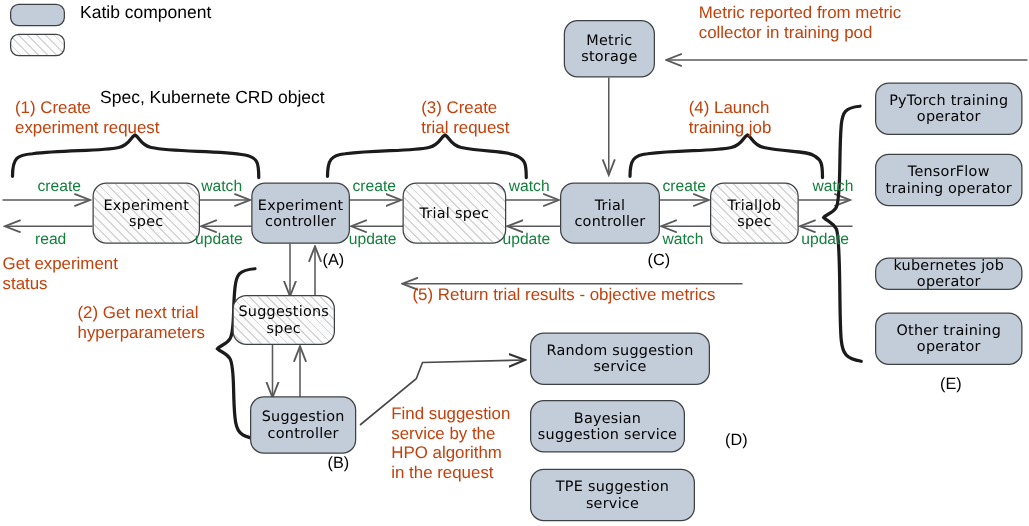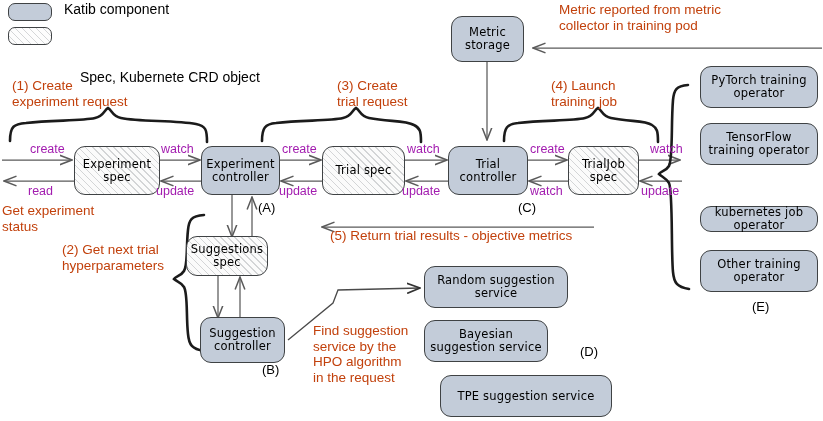--- a/index.html
+++ b/index.html
@@ -11,21 +11,21 @@
         justify-content:center;text-align:center;border:1.6px solid #3f4244;
         border-radius:11px;font-family:"DejaVu Sans",sans-serif;
         font-size:11.5px;line-height:13px;letter-spacing:.2px;}
   .node.comp{background:#c3ccd9;}
   .node.spec{background:#fbfbfb;
      background-image:repeating-linear-gradient(45deg,rgba(120,125,130,.30) 0 1px,rgba(0,0,0,0) 1px 5px);}
   .node .inner{padding:0 3px;}
   .txt{position:absolute;font-family:"Liberation Sans",sans-serif;font-size:13.5px;
        line-height:15.5px;color:#c2410c;white-space:pre-line;}
   .edgelbl{position:absolute;font-family:"Liberation Sans",sans-serif;font-size:12.5px;
-       line-height:14px;color:#a21caf;white-space:nowrap;}
+       line-height:14px;color:#15803d;white-space:nowrap;}
   .tag{position:absolute;font-family:"Liberation Sans",sans-serif;font-size:13px;color:#000;}
   .legend-box{position:absolute;width:44px;height:18px;border:1.5px solid #3f4244;border-radius:7px;box-sizing:border-box;}
   .legend-box.comp{background:#c3ccd9;}
   .legend-box.spec{background:#fdfdfd;
      background-image:repeating-linear-gradient(45deg,rgba(120,125,130,.30) 0 1px,rgba(0,0,0,0) 1px 5px);}
   .legend-lbl{position:absolute;font-size:14px;font-family:"Liberation Sans",sans-serif;}
 </style>
 </head>
 <body>
 
@@ -163,21 +163,21 @@
   <div class="node comp" style="left:424px;top:266px;width:144px;height:42px;">
     <span class="inner">Random suggestion
 service</span>
     </div>
 
   <div class="node comp" style="left:424px;top:320px;width:124px;height:42px;">
     <span class="inner">Bayesian suggestion
 service</span>
     </div>
 
-  <div class="node comp" style="left:440px;top:375px;width:172px;height:42px;">
+  <div class="node comp" style="left:424px;top:375px;width:132px;height:42px;">
     <span class="inner">TPE suggestion
 service</span>
     </div>
 
   <div class="edgelbl" style="left:30px;top:142px;">create</div>
   <div class="edgelbl" style="left:28px;top:184px;">read</div>
   <div class="edgelbl" style="left:161px;top:142px;">watch</div>
   <div class="edgelbl" style="left:156px;top:184px;">update</div>
   <div class="edgelbl" style="left:282px;top:142px;">create</div>
   <div class="edgelbl" style="left:279px;top:184px;">update</div>

